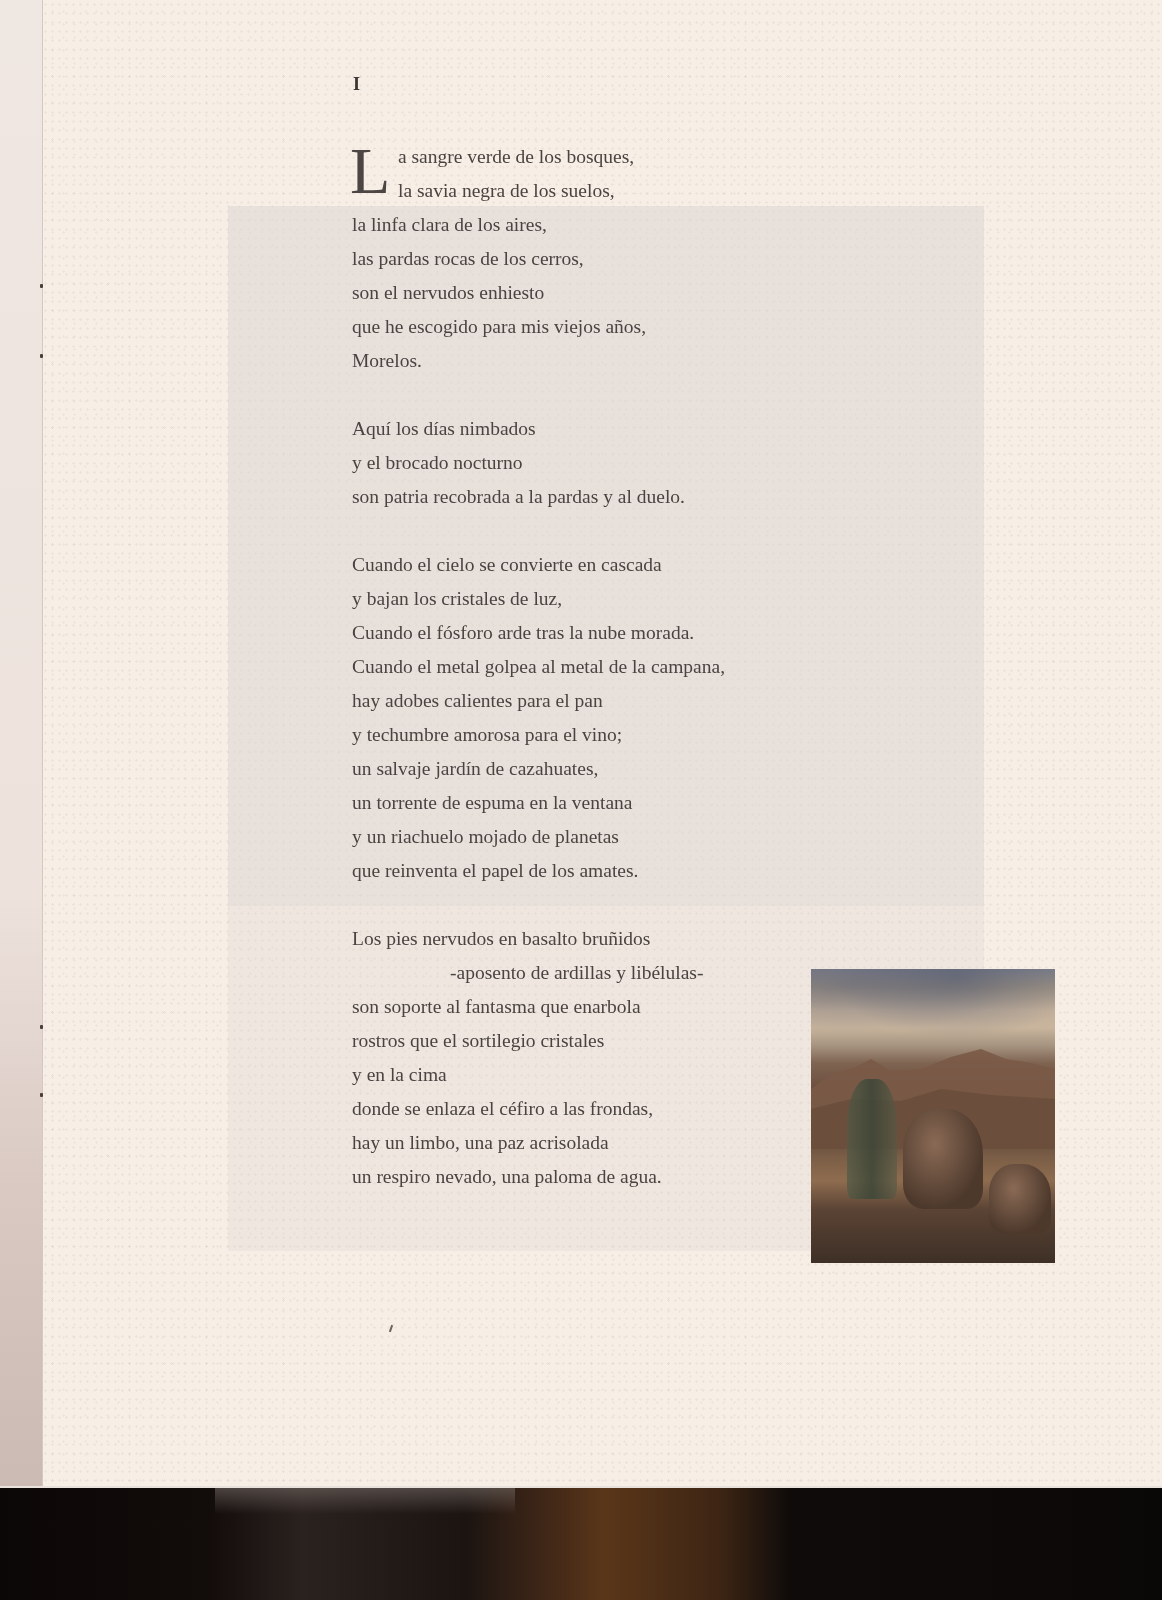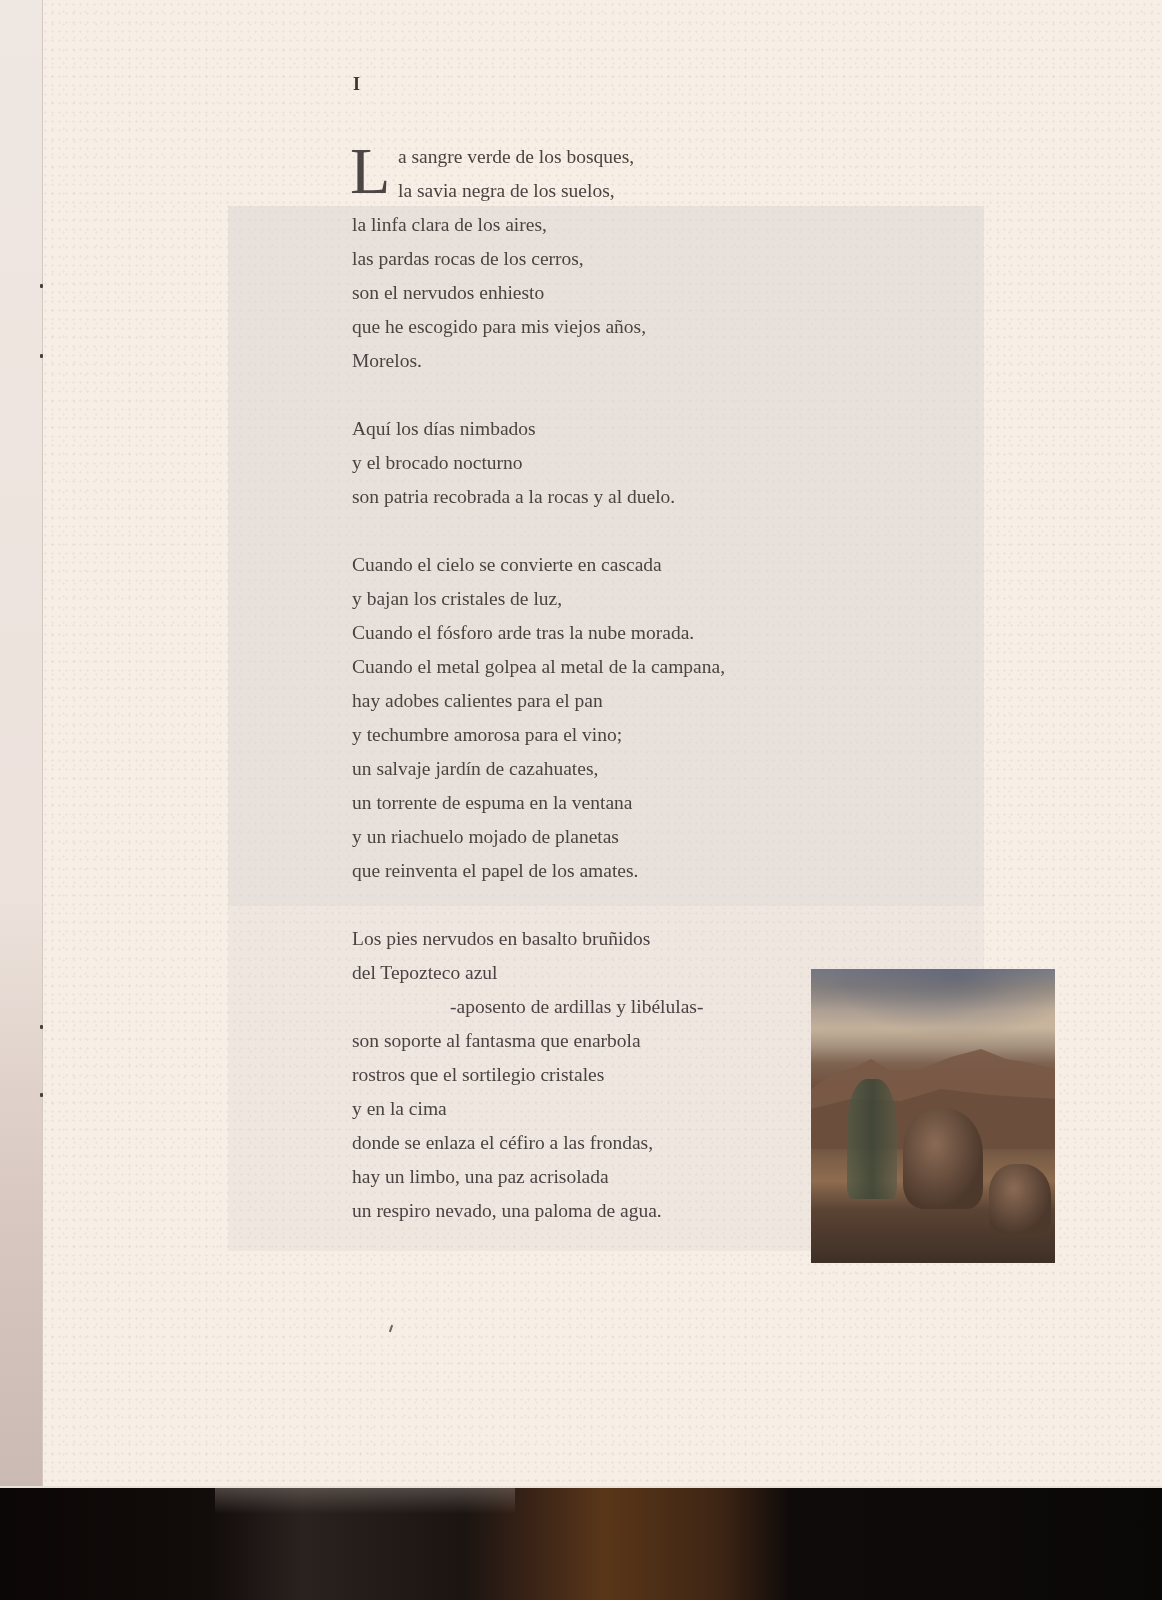--- a/index.html
+++ b/index.html
@@ -196,39 +196,38 @@
     <span class="line">la linfa clara de los aires,</span>
     <span class="line">las pardas rocas de los cerros,</span>
     <span class="line">son el nervudos enhiesto</span>
     <span class="line">que he escogido para mis viejos años,</span>
     <span class="line">Morelos.</span>
 
     <span class="stanza-gap"></span>
 
     <span class="line">Aquí los días nimbados</span>
     <span class="line">y el brocado nocturno</span>
-    <span class="line">son patria recobrada a la rocas y al duelo.</span>
+    <span class="line">son patria recobrada a la pardas y al duelo.</span>
 
     <span class="stanza-gap"></span>
 
     <span class="line">Cuando el cielo se convierte en cascada</span>
     <span class="line">y bajan los cristales de luz,</span>
     <span class="line">Cuando el fósforo arde tras la nube morada.</span>
     <span class="line">Cuando el metal golpea al metal de la campana,</span>
     <span class="line">hay adobes calientes para el pan</span>
     <span class="line">y techumbre amorosa para el vino;</span>
     <span class="line">un salvaje jardín de cazahuates,</span>
     <span class="line">un torrente de espuma en la ventana</span>
     <span class="line">y un riachuelo mojado de planetas</span>
     <span class="line">que reinventa el papel de los amates.</span>
 
     <span class="stanza-gap"></span>
 
     <span class="line">Los pies nervudos en basalto bruñidos</span>
-    <span class="line">del Tepozteco azul</span>
     <span class="line indent-line">-aposento de ardillas y libélulas-</span>
     <span class="line">son soporte al fantasma que enarbola</span>
     <span class="line">rostros que el sortilegio cristales</span>
     <span class="line">y en la cima</span>
     <span class="line">donde se enlaza el céfiro a las frondas,</span>
     <span class="line">hay un limbo, una paz acrisolada</span>
     <span class="line">un respiro nevado, una paloma de agua.</span>
   </div>
 
   <div class="painting">

